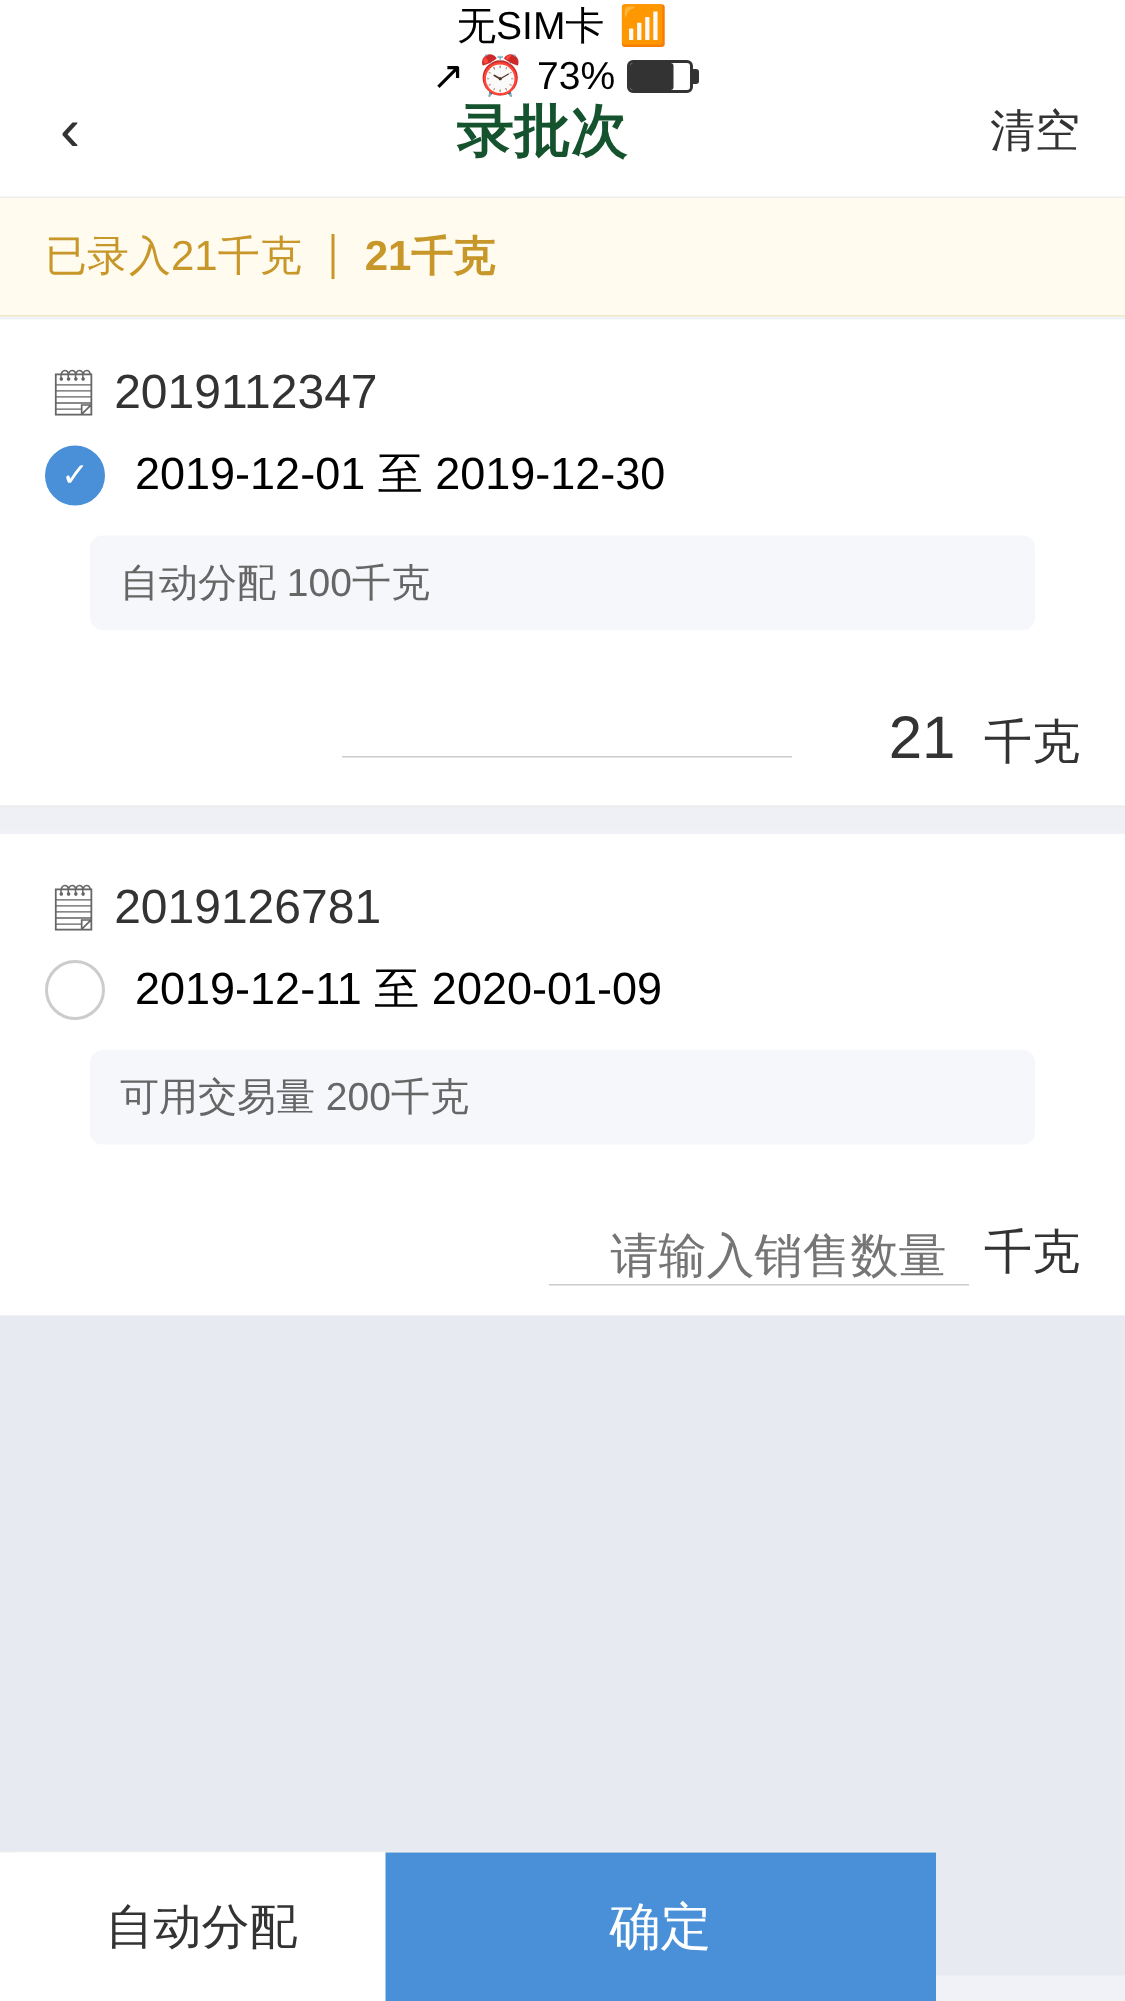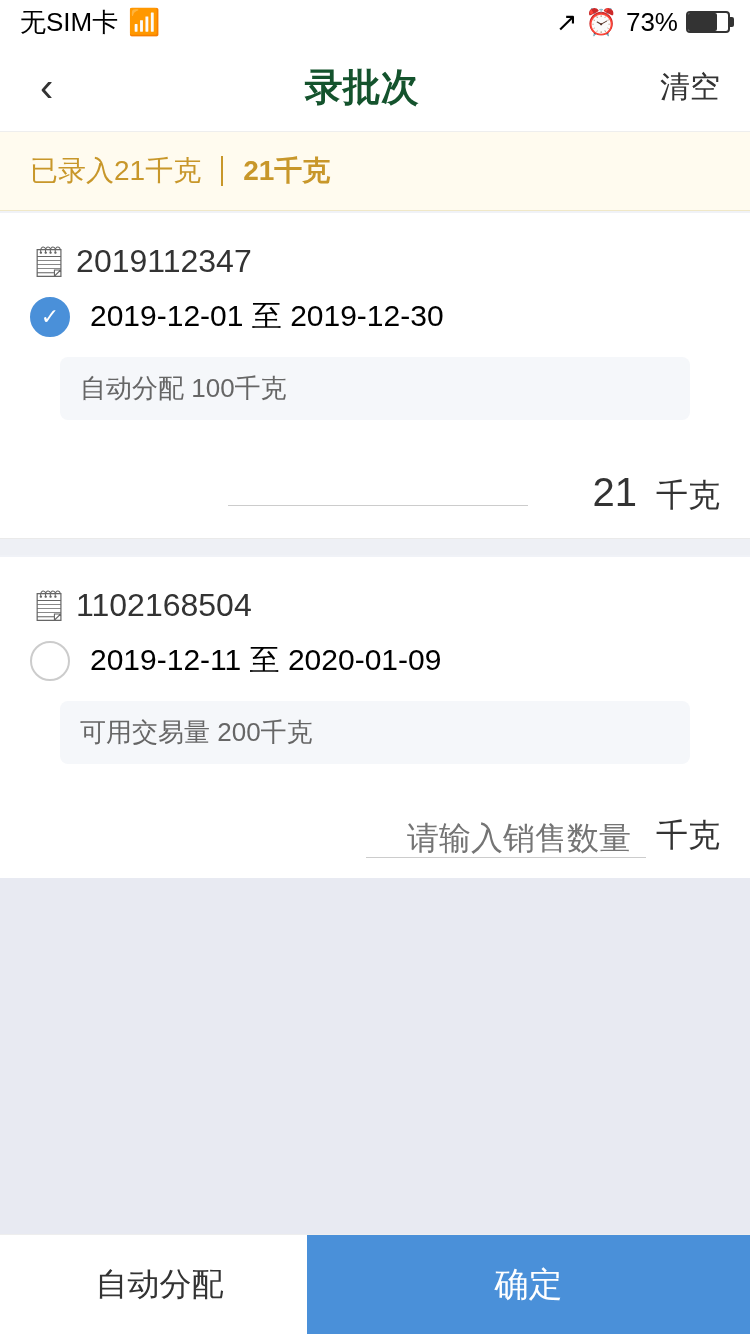--- a/index.html
+++ b/index.html
@@ -15,20 +15,21 @@
     
     .status-bar {
       width: 750px;
       height: 44px;
       background: #fff;
       display: flex;
       align-items: center;
       justify-content: space-between;
       padding: 0 20px;
       font-size: 26px;
+      flex-direction: column;
     }
     .status-left {
       display: flex;
       align-items: center;
       gap: 10px;
     }
     .status-center {
       font-weight: 600;
       font-size: 30px;
     }
@@ -246,21 +247,21 @@
       background: #e8eaf2;
       flex: 1;
       min-height: 440px;
     }
 
     
     .bottom-bar {
       position: fixed;
       bottom: 0;
       left: 0;
-      width: 750px;
+      width: 624px;
       height: 100px;
       display: flex;
       background: #fff;
       border-top: 1px solid #eee;
       padding-left: 12px;
     }
     .btn-auto {
       flex: 1;
       display: flex;
       align-items: center;
@@ -339,21 +340,21 @@
     <span class="quantity-unit">千克</span>
   </div>
 </div>
 
 <div class="section-sep"></div>
 
 <div class="card">
   <div class="batch-item">
     <div class="batch-id-row">
       <span class="batch-id-icon">🗒</span>
-      <span>1102168504</span>
+      <span>2019126781</span>
     </div>
     <div class="batch-date-row">
       <div class="radio-btn"></div>
       <span class="batch-date-text">2019-12-11 至 2020-01-09</span>
     </div>
   </div>
   <div class="avail-wrap">
     <div class="avail-tag">可用交易量 200千克</div>
   </div>
   <div class="input-row">

